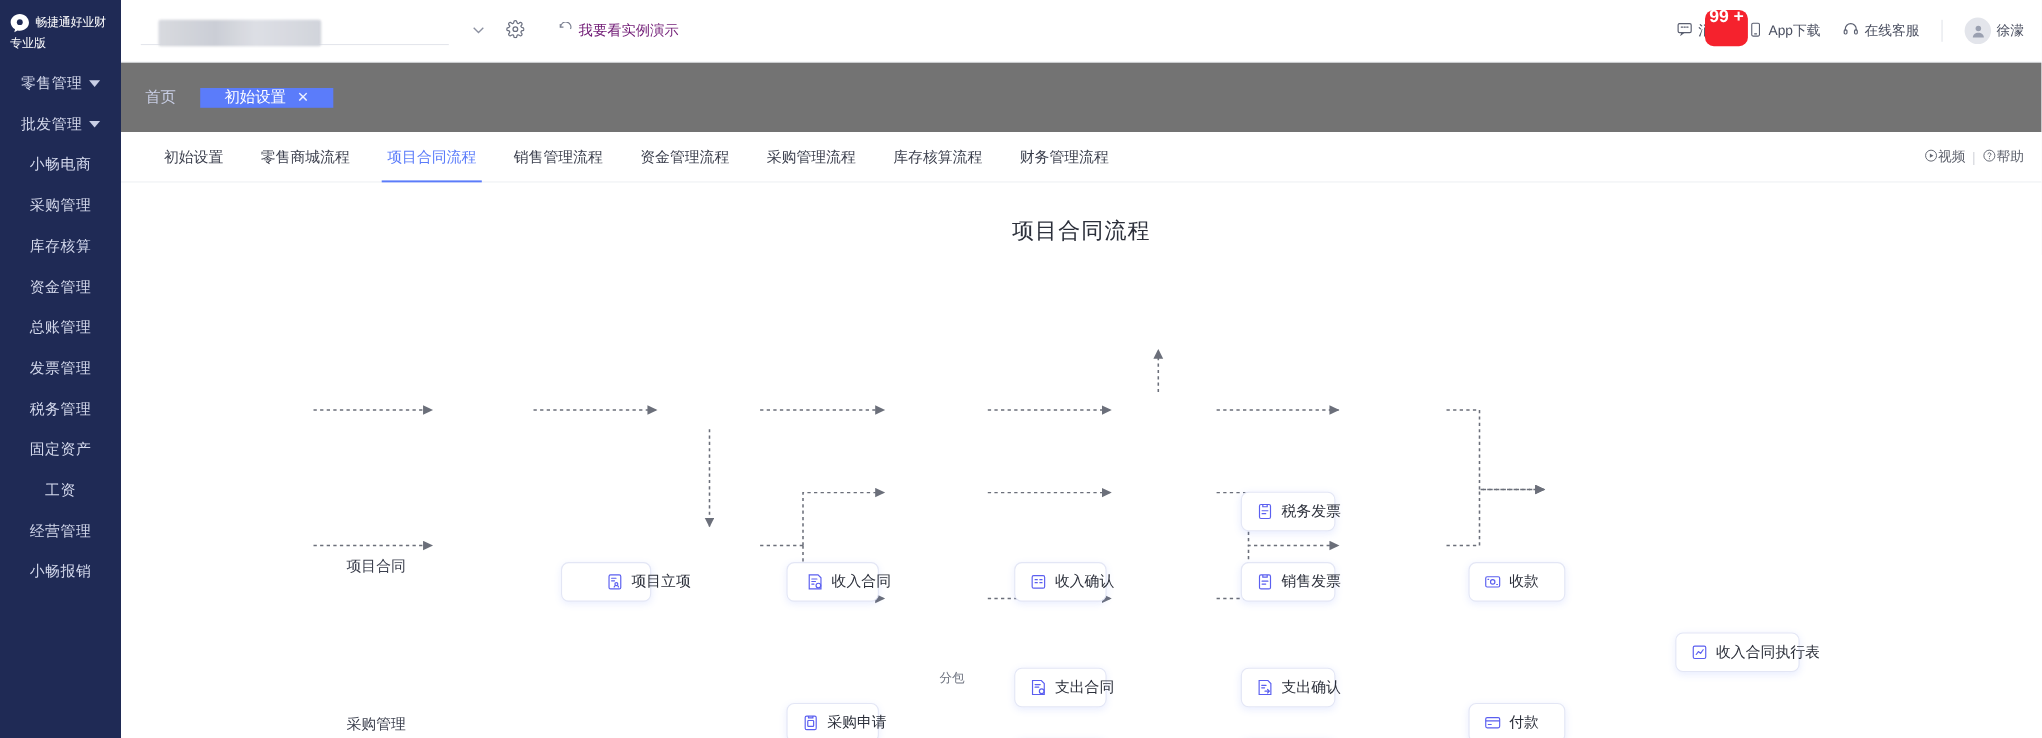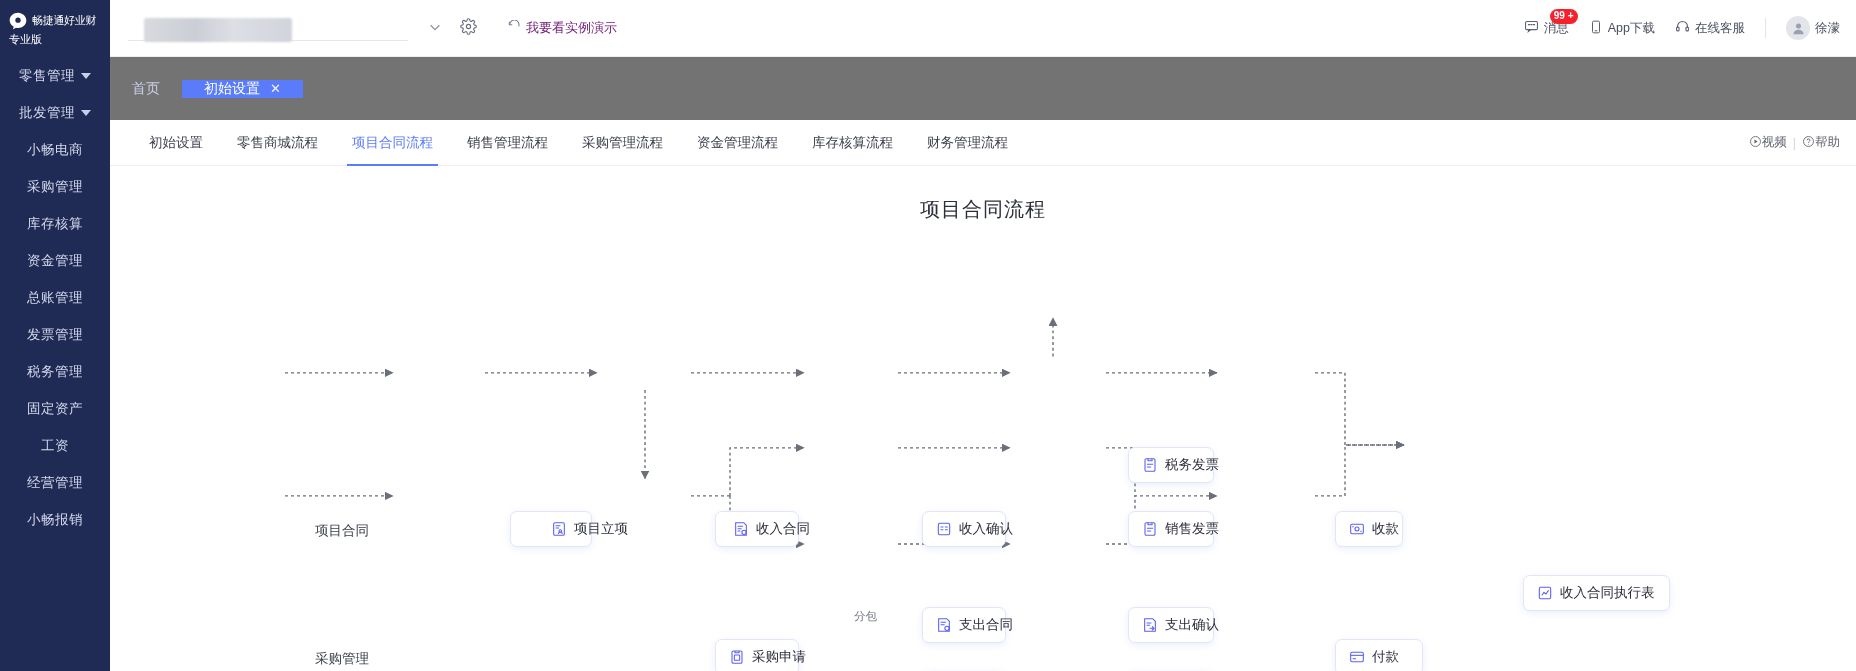--- a/index.html
+++ b/index.html
@@ -55,21 +55,21 @@
     background:linear-gradient(90deg,#d6d8de 0%,#c9ccd4 35%,#dcdee4 60%,#cfd2da 100%);
     filter:blur(1px); border-radius:2px; opacity:.95;
   }
   .chev{ margin-left:auto; color:#8b90a0; font-size:12px; padding-right:6px;}
   .gear{ margin-left:12px; color:#6b7080; cursor:pointer; }
   .demo-link{ margin-left:30px; display:flex; align-items:center; gap:5px; color:#701a75; font-size:13px; cursor:pointer;}
   .topright{ margin-left:auto; display:flex; align-items:center; gap:20px; padding-right:6px;}
   .tr-item{ display:flex; align-items:center; gap:5px; color:#4a4f60; font-size:12.5px; cursor:pointer; position:relative;}
   .badge{
     position:absolute; top:-10px; left:26px; background:#f5222d; color:#fff;
-    font-size:10px; line-height:14px; height:15px; padding:0 4px; border-radius:8px;
+    font-size:16px; line-height:14px; height:33px; padding:0 4px; border-radius:8px;
     font-weight:bold; white-space:nowrap;
   }
   .divider-v{ width:1px; height:20px; background:#e2e4ea; }
   .avatar{ width:24px;height:24px;border-radius:50%;background:#e3e5eb; display:flex;align-items:center;justify-content:center;}
   .uname{ color:#4a4f60; font-size:12.5px; }
 
   
   .tabstrip{ height:63px; background:#737373; display:flex; align-items:center; }
   .tabstrip-inner{ display:flex; align-items:stretch; }
   .tab{
@@ -276,24 +276,24 @@
         <div class="stab">
             <span>零售商城流程</span>
           </div>
         <div class="stab active">
             <span>项目合同流程</span>
           </div>
         <div class="stab">
             <span>销售管理流程</span>
           </div>
         <div class="stab">
+            <span>资金管理流程</span>
+          </div>
+        <div class="stab">
             <span>采购管理流程</span>
-          </div>
-        <div class="stab">
-            <span>资金管理流程</span>
           </div>
         <div class="stab">
             <span>库存核算流程</span>
           </div>
         <div class="stab">
             <span>财务管理流程</span>
           </div>
       </div>
       <div class="subnav-right">
         <span class="srl">
@@ -359,21 +359,21 @@
             <path d="M788,393 L900,393"></path>
 
             <path d="M996,293 L1025,293 L1025,343 L1107,343"></path>
 
             <path d="M996,393 L1025,393 L1025,343" marker-end="none"></path>
 
             <path d="M1205,343 L1235,343 L1235,290 L1294,290"></path>
           </g>
         </svg>
 
-        <div class="lane-label" style="left:205px;top:356px;">项目合同</div>
+        <div class="lane-label" style="left:205px;top:340px;">项目合同</div>
         <div class="lane-label" style="left:205px;top:484px;">采购管理</div>
 
         <div class="node" style="left:400px;top:345px;width:82px;padding-left:40px;">
           <span class="ic">
             <svg width="16" height="16" viewBox="0 0 24 24" fill="none" stroke="#5b5ff0" stroke-width="1.6">
                 <rect x="4" y="2.5" width="16" height="19" rx="2"></rect>
                 <path d="M7.5 7h6M7.5 10.5h4" stroke-linecap="round"></path>
                 <circle cx="14" cy="15" r="2"></circle>
                 <path d="M11 19.5c0-1.6 1.3-2.6 3-2.6s3 1 3 2.6"></path>
               </svg>
@@ -402,41 +402,41 @@
         <div class="node" style="left:1018px;top:345px;width:86px;">
           <span class="ic">
             <svg width="16" height="16" viewBox="0 0 24 24" fill="none" stroke="#5b5ff0" stroke-width="1.6">
                 <rect x="4.5" y="2.5" width="15" height="19" rx="2"></rect>
                 <path d="M9 2.5v3h6v-3"></path>
                 <path d="M8 11h8M8 15h5" stroke-linecap="round"></path>
               </svg>
           </span>
           <span>销售发票</span>
         </div>
-        <div class="node" style="left:1225px;top:345px;width:68px;">
+        <div class="node" style="left:1225px;top:345px;width:88px;">
           <span class="ic">
             <svg width="16" height="16" viewBox="0 0 24 24" fill="none" stroke="#5b5ff0" stroke-width="1.6">
                 <rect x="2.5" y="5" width="19" height="14" rx="2"></rect>
                 <circle cx="12" cy="12" r="3"></circle>
                 <path d="M5.5 8.5h1M17.5 15.5h1" stroke-linecap="round"></path>
               </svg>
           </span>
           <span>收款</span>
         </div>
         <div class="node" style="left:1018px;top:281px;width:86px;">
           <span class="ic">
             <svg width="16" height="16" viewBox="0 0 24 24" fill="none" stroke="#5b5ff0" stroke-width="1.6">
                 <rect x="4.5" y="2.5" width="15" height="19" rx="2"></rect>
                 <path d="M9 2.5v3h6v-3"></path>
                 <path d="M8 11h8M8 15h5" stroke-linecap="round"></path>
               </svg>
           </span>
           <span>税务发票</span>
         </div>
-        <div class="node" style="left:1413px;top:409px;width:147px;">
+        <div class="node" style="left:1413px;top:409px;width:113px;">
           <span class="ic">
             <svg width="16" height="16" viewBox="0 0 24 24" fill="none" stroke="#5b5ff0" stroke-width="1.6">
                 <rect x="3.5" y="3.5" width="17" height="17" rx="2"></rect>
                 <path d="M7.5 15l3-4 3 2.5 3.5-5" stroke-linecap="round" stroke-linejoin="round"></path>
               </svg>
           </span>
           <span>收入合同执行表</span>
         </div>
 
         <div class="node" style="left:605px;top:473px;width:84px;">

